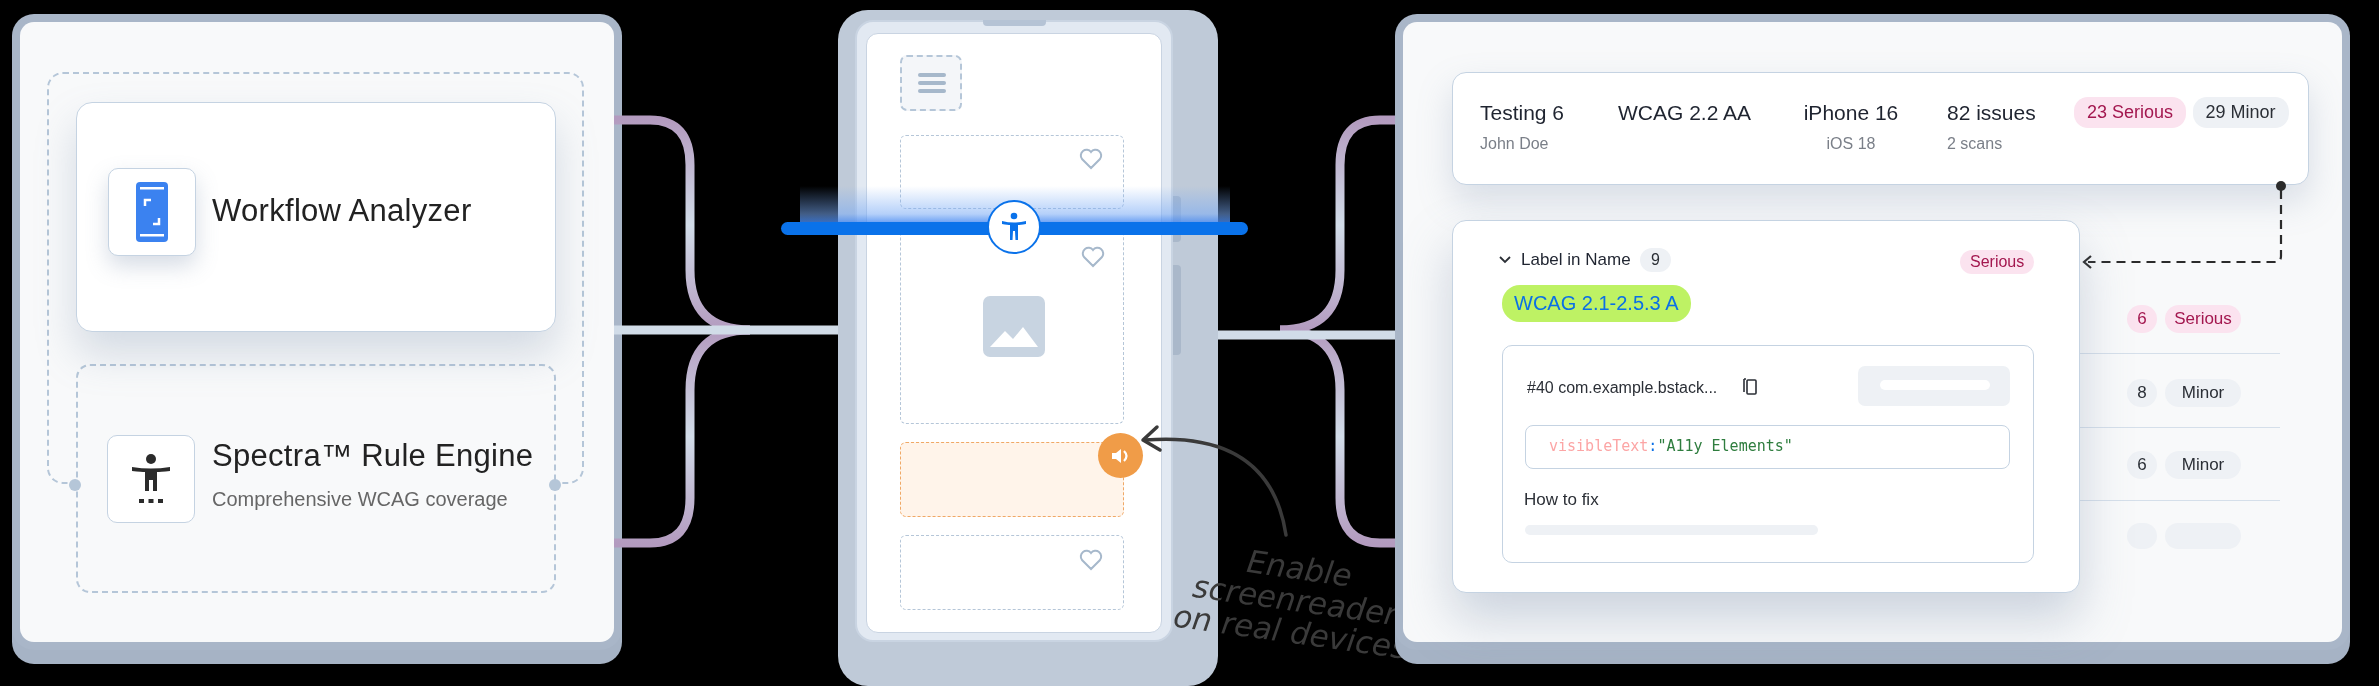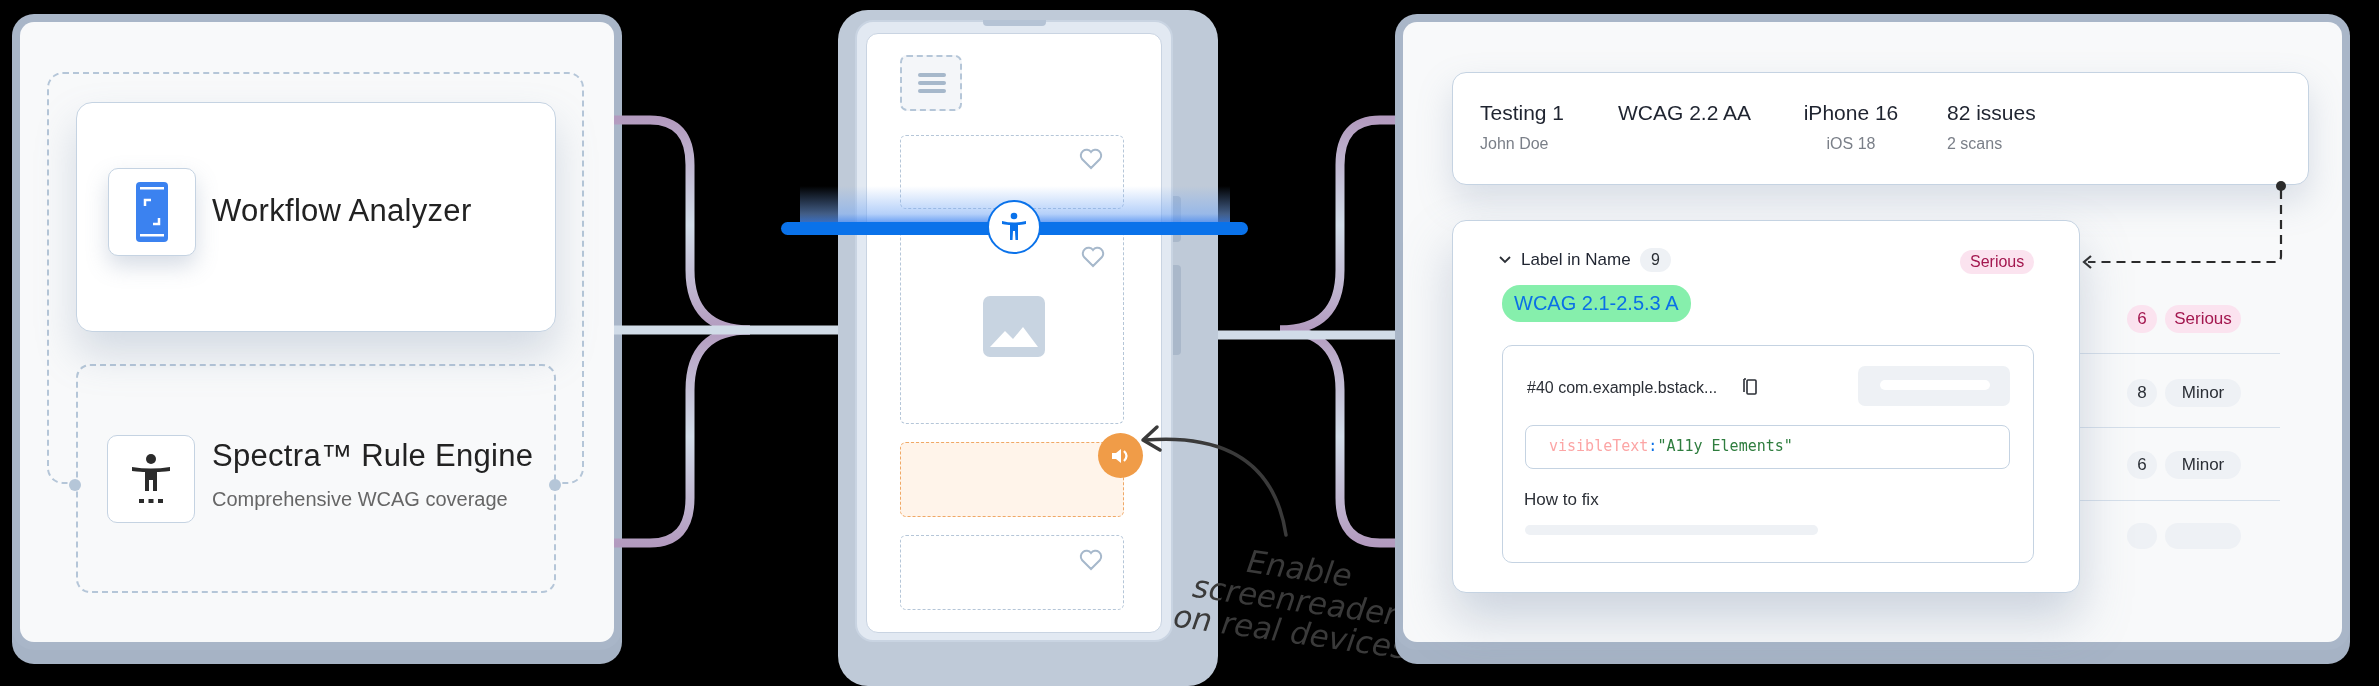--- a/index.html
+++ b/index.html
@@ -64,21 +64,21 @@
   .sum-sub { font-size:16px; color:#7a7f88; margin-top:10px; white-space:nowrap; }
   .pill { display:inline-block; border-radius:14px; font-size:18px; padding:5px 13px; white-space:nowrap; }
   .pill.serious { background:#fbe3ef; color:#a3174f; }
   .pill.minor { background:#eef1f5; color:#2b2f36; }
 
   .issue-card { position:absolute; left:1452px; top:220px; width:628px; height:373px; background:#fff;
     border:1.5px solid #c5d3e2; border-radius:14px; box-sizing:border-box; box-shadow:0 26px 50px rgba(120,140,170,0.35); }
   .chev { position:absolute; }
   .rule-name { position:absolute; font-size:17px; color:#1f2430; }
   .count-pill { position:absolute; background:#eef1f5; color:#2b2f36; font-size:16px; border-radius:12px; padding:3px 11px; }
-  .wcag-pill { position:absolute; background:#86efac; color:#0a6fe6; font-size:20px; border-radius:18px; padding:7px 12px; }
+  .wcag-pill { position:absolute; background:#bef264; color:#0a6fe6; font-size:20px; border-radius:18px; padding:7px 12px; }
   .inner-card { position:absolute; left:1502px; top:345px; width:532px; height:218px; background:#fff;
     border:1.5px solid #c5d3e2; border-radius:10px; box-sizing:border-box; }
   .el-id { position:absolute; font-size:16px; color:#2b2f36; white-space:nowrap; }
   .gray-btn { position:absolute; background:#eef1f5; border-radius:7px; }
   .code-box { position:absolute; left:1525px; top:425px; width:485px; height:44px; border:1.5px solid #c5d3e2; border-radius:8px; box-sizing:border-box;
     font-family:"DejaVu Sans Mono", monospace; font-size:15px; padding:11px 0 0 23px; }
   .c-key { color:#fca5a5; } .c-colon { color:#0a6fe6; } .c-val { color:#2e7d3e; }
   .howto { position:absolute; font-size:17px; color:#2b2f36;text-align:center; }
   .skel { position:absolute; background:#eef1f5; border-radius:6px; }
   .list-row { position:absolute; left:2080px; width:200px; height:1px; background:#d5dfea; }
@@ -192,33 +192,37 @@
 <div class="annotation" style="left:1160px;top:552px;width:270px;">
   <div>Enable</div>
   <div>screenreader</div>
   <div>on real devices</div>
 </div>
 
 <div class="panel panel-right"></div>
 
 <div class="summary">
   <div class="sum-col" style="left:27px;">
-    <div class="sum-main">Testing 1</div>
+    <div class="sum-main">Testing 6</div>
     <div class="sum-sub">John Doe</div>
   </div>
   <div class="sum-col" style="left:165px;">
     <div class="sum-main">WCAG 2.2 AA</div>
   </div>
   <div class="sum-col" style="left:350px;text-align:center;width:110px;left:343px;">
     <div class="sum-main">iPhone 16</div>
     <div class="sum-sub">iOS 18</div>
   </div>
   <div class="sum-col" style="left:494px;">
     <div class="sum-main">82 issues</div>
     <div class="sum-sub">2 scans</div>
+  </div>
+  <div class="sum-col" style="left:621px;top:24px;">
+    <span class="pill serious">23 Serious</span>
+    <span class="pill minor" style="margin-left:2px;">29 Minor</span>
   </div>
 </div>
 
 <svg class="conn" style="left:0;top:0;" width="2379" height="686">
   <circle cx="2281" cy="186" r="5" fill="#2b2b2b"></circle>
   <path d="M2281 190 V256 Q2281 262 2275 262 H2088" stroke="#2b2b2b" stroke-width="2.2" stroke-dasharray="9 6" fill="none"></path>
   <path d="M2091 256 L2084 262 L2091 268" stroke="#2b2b2b" stroke-width="2.2" fill="none"></path>
 </svg>
 
 <div class="list-row" style="top:353px;"></div>

